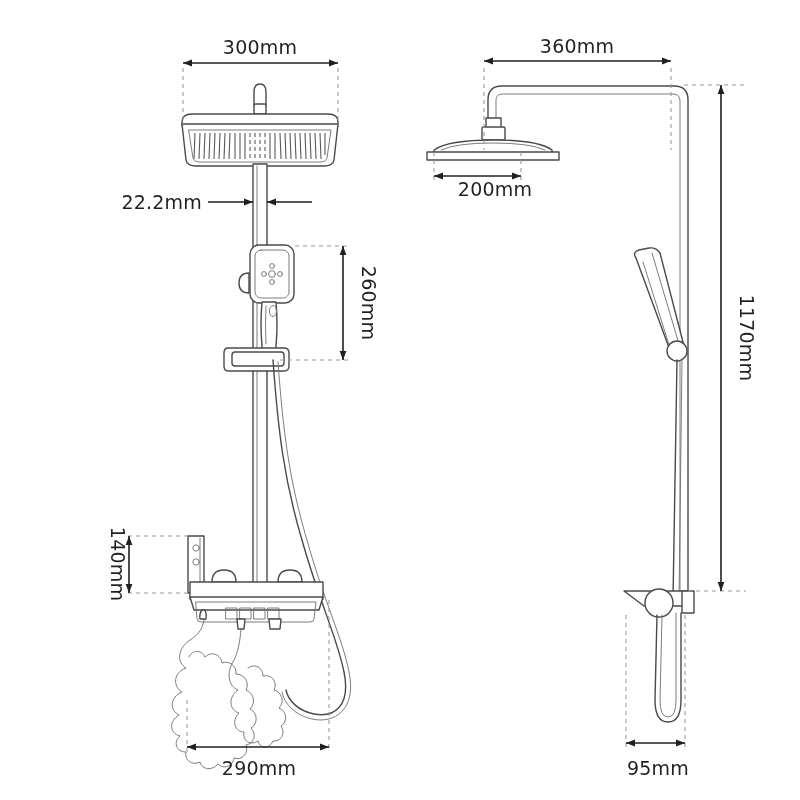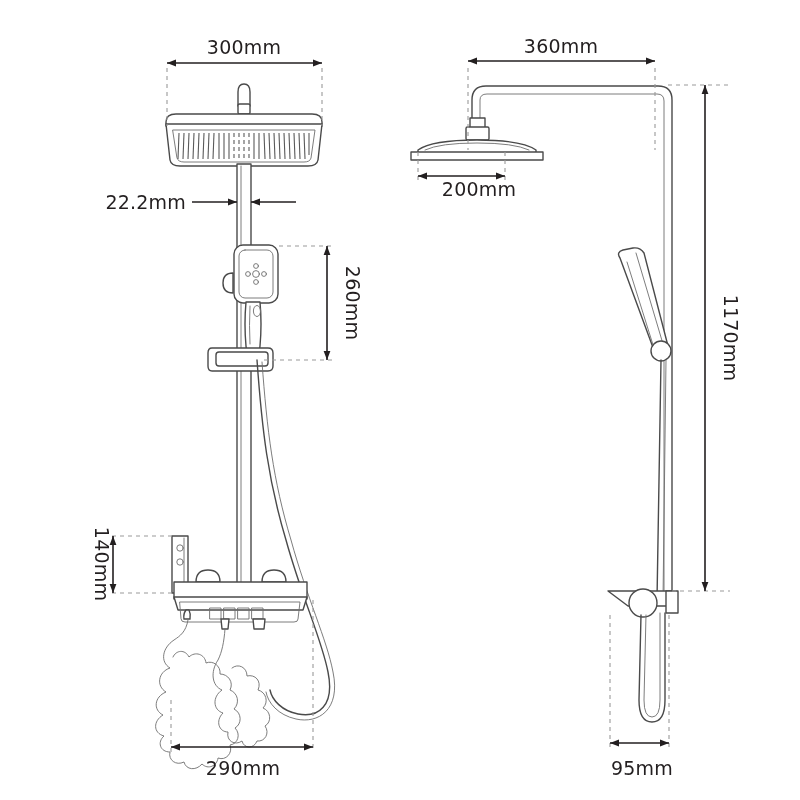--- a/index.html
+++ b/index.html
@@ -10,21 +10,21 @@
   }
   body {
     width: 800px;
     height: 800px;
     font-family: "DejaVu Sans", "Liberation Sans", sans-serif;
     overflow: hidden;
     position: relative;
   }
   #drawing-root {
     position: absolute;
-    left: 0; top: 0;
+    left: 16px; top: 0;
     width: 668px;
     height: 800px;
   }
   svg.drawing {
     display: block;
     width: 800px;
     height: 800px;
   }
   .dim-text {
     font-family: "DejaVu Sans", "Liberation Sans", sans-serif;

